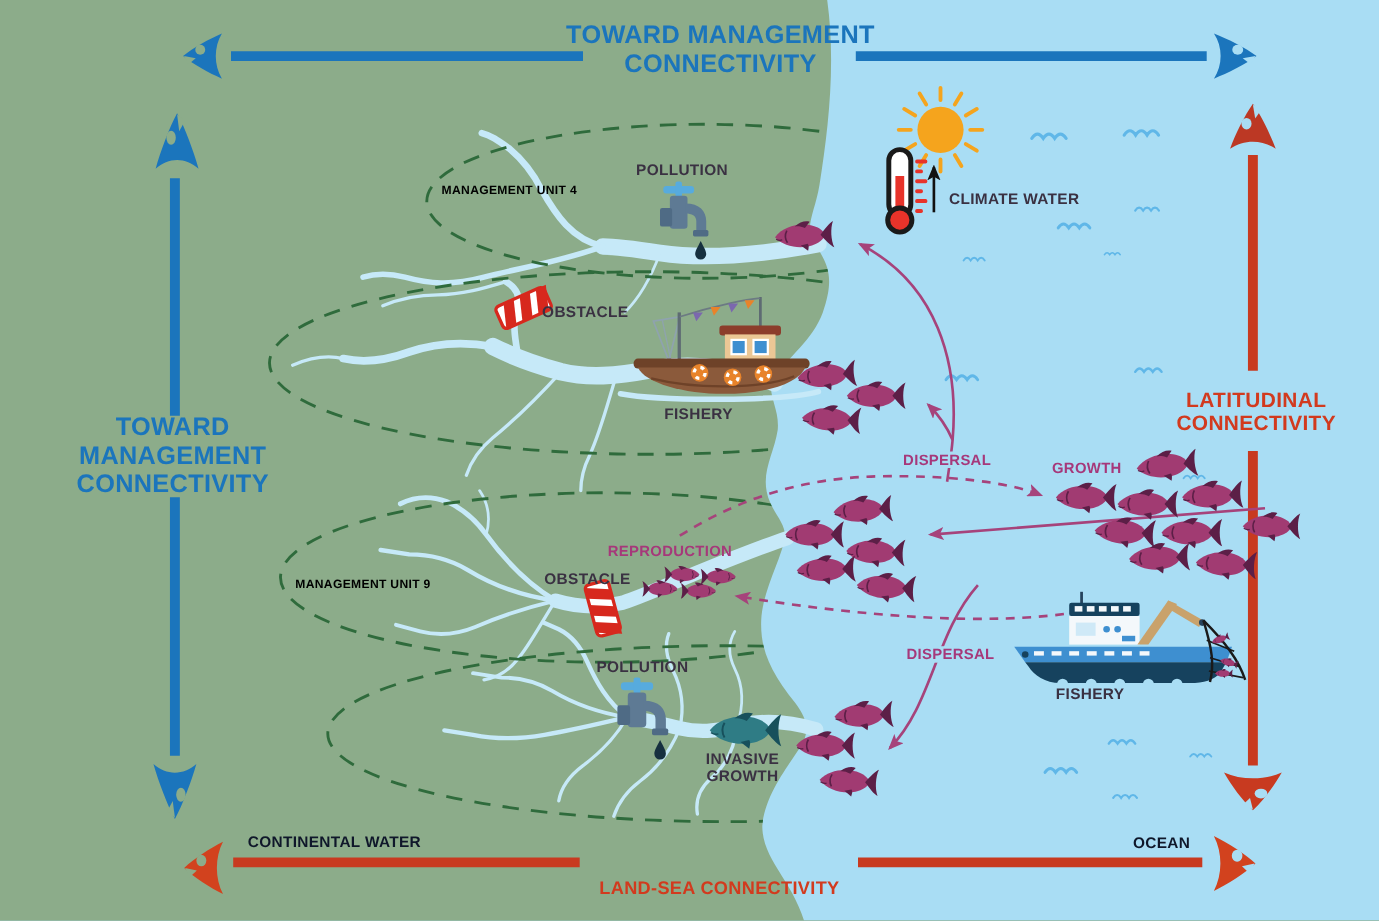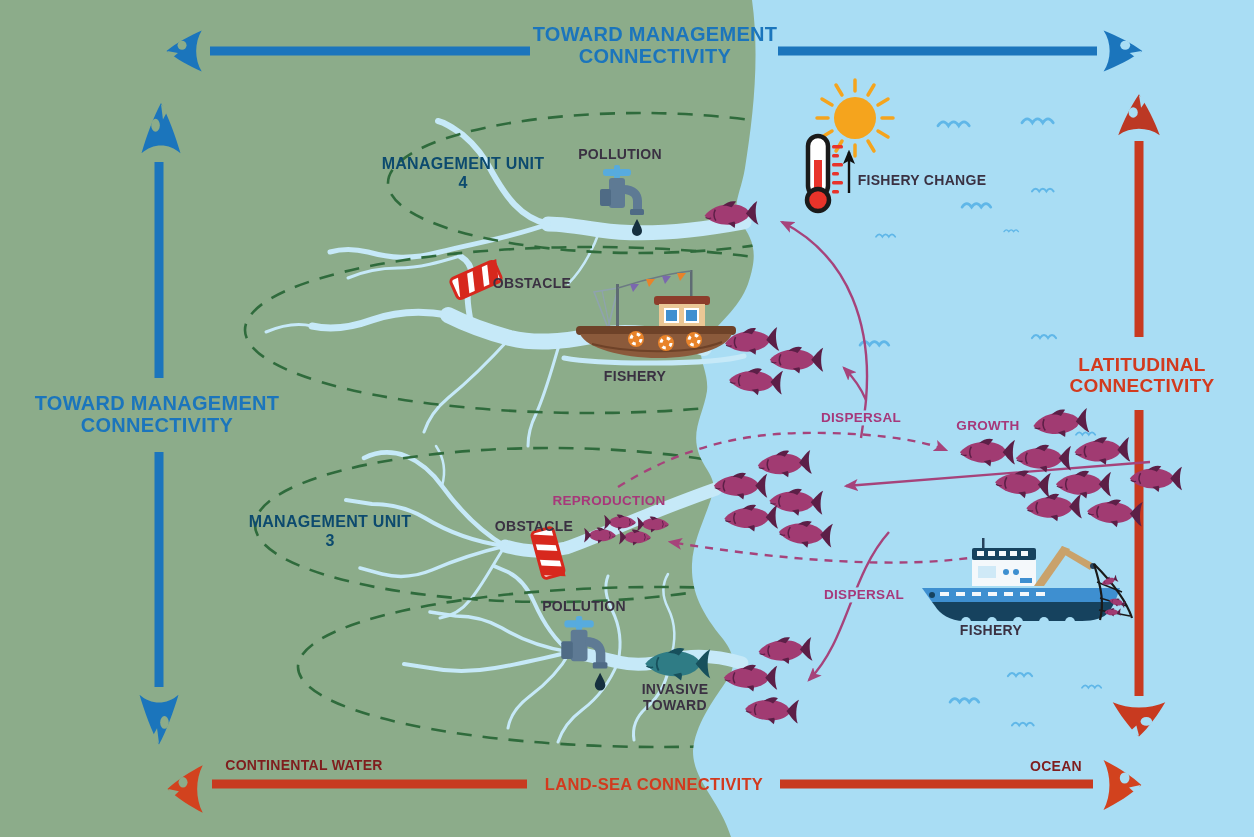--- a/index.html
+++ b/index.html
@@ -1,25 +1,25 @@
 <!DOCTYPE html>
 <html><head>
 <meta charset="utf-8">
 <style>
   html,body{margin:0;padding:0;background:#8CAC8A;}
   .stage{position:relative;width:1254px;height:837px;overflow:hidden;
          font-family:"Liberation Sans",sans-serif;background:#8CAC8A;}
   .stage svg{position:absolute;left:0;top:0;}
   .lbl{position:absolute;transform:translate(-50%,-50%);font-weight:bold;
        text-align:center;line-height:1.12;letter-spacing:.3px;}
-  .blue{color:#1B75BC;font-size:20px;}
+  .blue{color:#1B75BC;font-size:23px;}
   .red-big{color:#D23A1E;font-size:19px;}
-  .red-mid{color:#D23A1E;font-size:16.5px;white-space:nowrap;}
-  .red-sm{color:#7f1d1d;font-size:14px;white-space:nowrap;}
-  .green{color:#0c4a6e;font-size:16px;line-height:1.18;}
+  .red-mid{color:#D23A1E;font-size:16.5px;white-space:nowrap;margin-top:24px;}
+  .red-sm{color:#0f172a;font-size:14px;white-space:nowrap;}
+  .green{color:#000000;font-size:11px;line-height:1.18;}
   .dark{color:#3A3142;font-size:14px;white-space:nowrap;}
   .dark-wrap{color:#3A3142;font-size:14px;}
   .mag{color:#A6387A;font-size:13.5px;white-space:nowrap;}
   .on-sea{background:#A9DDF4;padding:0 3px;}
 </style>
 </head>
 <body>
 
 <div class="stage">
 <svg width="1254" height="837" viewBox="0 0 1254 837" xmlns="http://www.w3.org/2000/svg">
@@ -317,28 +317,28 @@
 </svg>
 
   <div class="lbl blue" style="left:655px;top:45px;width:300px">TOWARD MANAGEMENT CONNECTIVITY</div>
   <div class="lbl blue" style="left:157px;top:414px;width:250px">TOWARD MANAGEMENT CONNECTIVITY</div>
   <div class="lbl red-big" style="left:1142px;top:375px;width:230px">LATITUDINAL CONNECTIVITY</div>
   <div class="lbl red-mid" style="left:654px;top:784px">LAND-SEA CONNECTIVITY</div>
   <div class="lbl red-sm" style="left:304px;top:766px">CONTINENTAL WATER</div>
   <div class="lbl red-sm" style="left:1056px;top:767px">OCEAN</div>
 
   <div class="lbl green" style="left:463px;top:174px;width:170px">MANAGEMENT UNIT 4</div>
-  <div class="lbl green" style="left:330px;top:532px;width:170px">MANAGEMENT UNIT 3</div>
+  <div class="lbl green" style="left:330px;top:532px;width:170px">MANAGEMENT UNIT 9</div>
 
   <div class="lbl dark" style="left:620px;top:155px">POLLUTION</div>
   <div class="lbl dark" style="left:532px;top:284px">OBSTACLE</div>
   <div class="lbl dark" style="left:635px;top:377px">FISHERY</div>
-  <div class="lbl dark" style="left:922px;top:181px">FISHERY CHANGE</div>
+  <div class="lbl dark" style="left:922px;top:181px">CLIMATE WATER</div>
   <div class="lbl dark" style="left:534px;top:527px">OBSTACLE</div>
   <div class="lbl dark" style="left:584px;top:607px">POLLUTION</div>
-  <div class="lbl dark-wrap" style="left:675px;top:698px;width:100px">INVASIVE TOWARD</div>
+  <div class="lbl dark-wrap" style="left:675px;top:698px;width:100px">INVASIVE GROWTH</div>
   <div class="lbl dark" style="left:991px;top:631px">FISHERY</div>
 
   <div class="lbl mag on-sea" style="left:861px;top:418px">DISPERSAL</div>
   <div class="lbl mag" style="left:988px;top:426px">GROWTH</div>
   <div class="lbl mag" style="left:609px;top:501px">REPRODUCTION</div>
   <div class="lbl mag on-sea" style="left:864px;top:595px">DISPERSAL</div>
 </div>
 
 </body></html>

